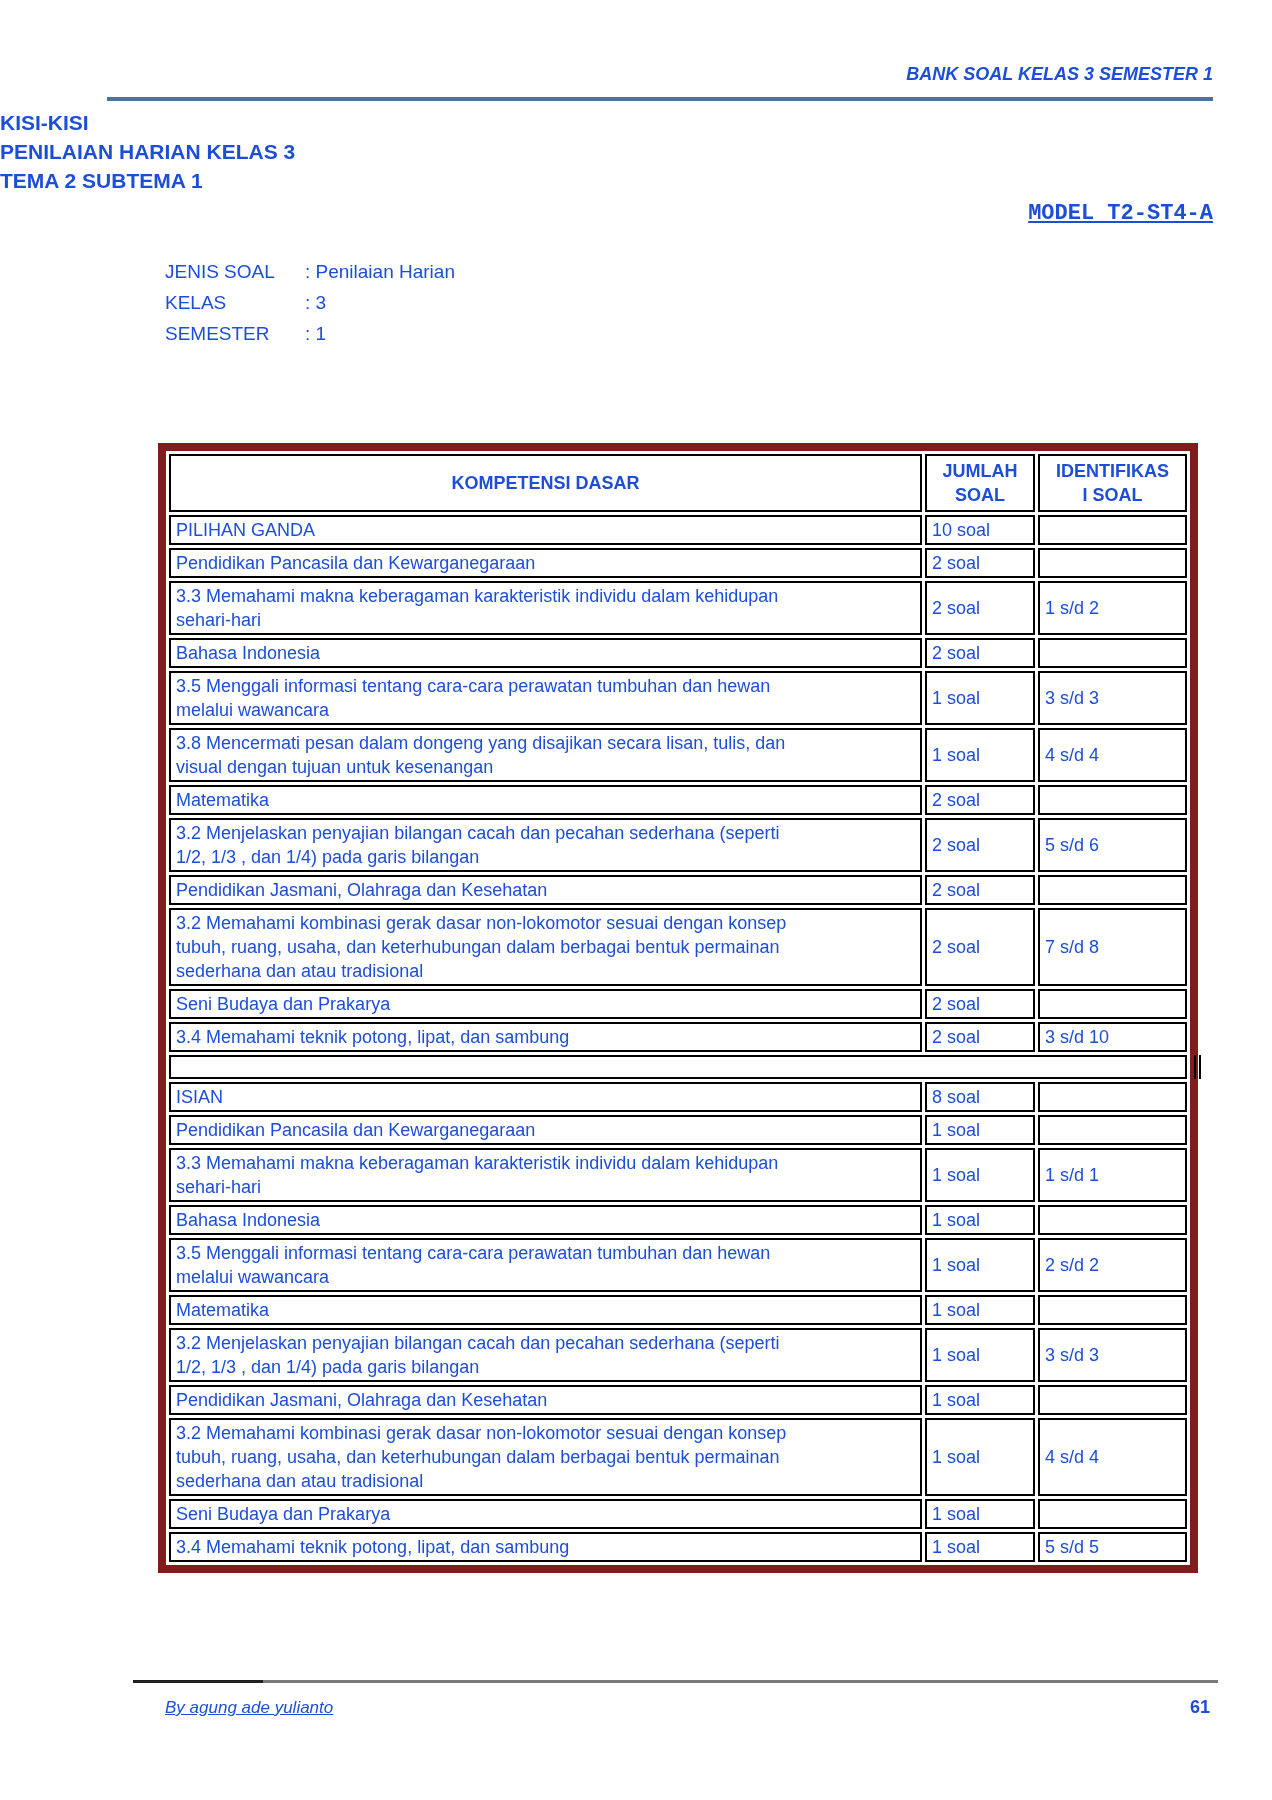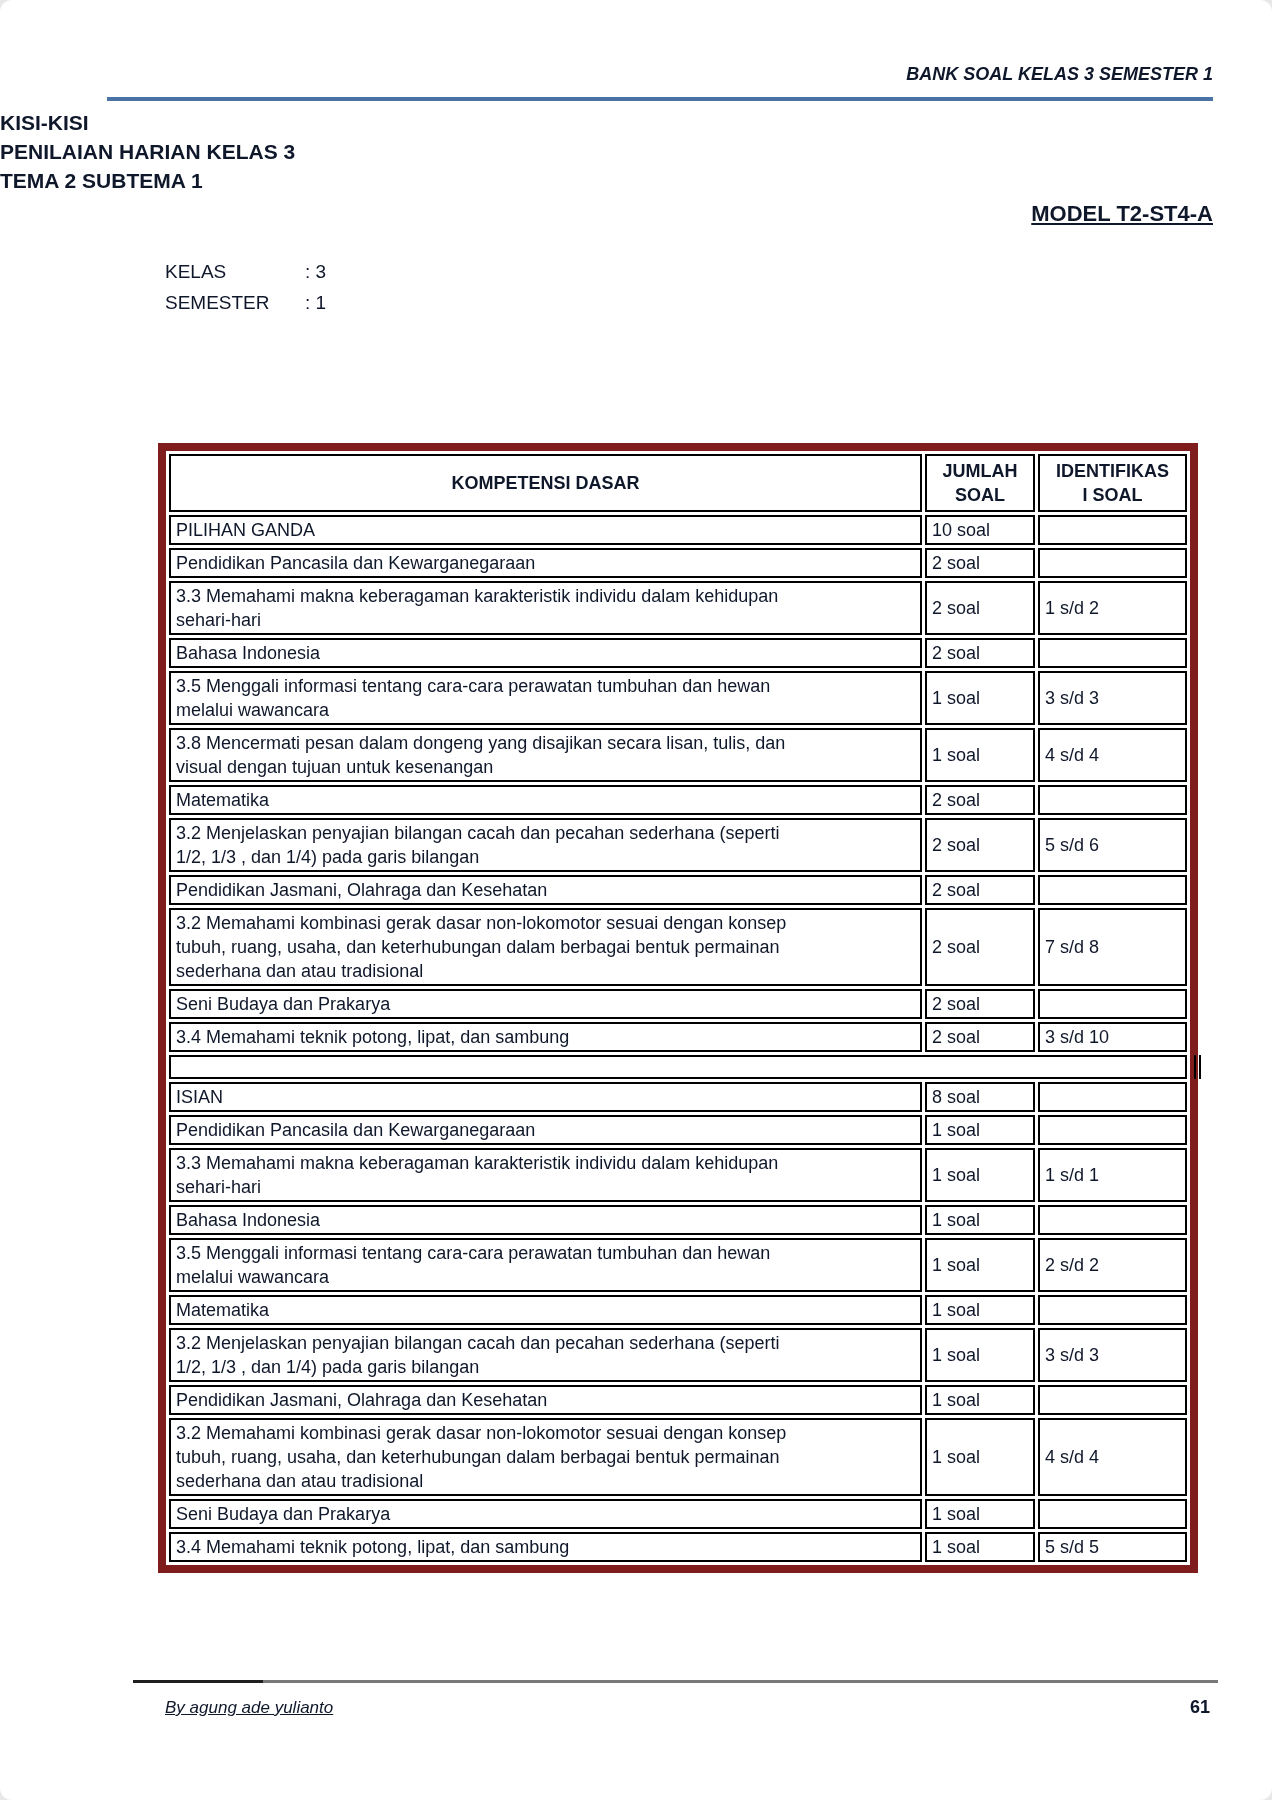--- a/index.html
+++ b/index.html
@@ -1,31 +1,31 @@
 <!DOCTYPE html>
 <html><head>
 <meta charset="utf-8">
 <style>
   html,body{margin:0;padding:0;background:#e8e8e8;}
   .page{
     position:relative;width:1272px;height:1800px;background:#ffffff;
-    font-family:"Liberation Sans",sans-serif;color:#0f172a;overflow:hidden;margin:0 auto;border-radius:12px;
+    font-family:"Liberation Sans",sans-serif;color:#1d4ed8;overflow:hidden;margin:0 auto;
   }
   .running-header{
     position:absolute;top:64px;right:59px;
     font-size:18px;font-weight:bold;font-style:italic;letter-spacing:0px;
   }
   .top-rule{position:absolute;top:97px;left:107px;width:1106px;height:4px;background:#4a72a4;}
   .title-block{
     position:absolute;top:108px;left:0;width:1222px;
     font-weight:bold;font-size:21px;line-height:29px;
   }
   .model-label{
     position:absolute;top:201px;right:59px;
-    font-size:22px;font-weight:bold;text-decoration:underline;
+    font-size:22px;font-weight:bold;text-decoration:underline;font-family:Liberation Mono, monospace;
   }
   .meta{position:absolute;top:256px;left:165px;font-size:19px;line-height:31px;}
   .meta-row{white-space:nowrap;}
   .meta-label{display:inline-block;width:140px;}
   .kisi-table{
     position:absolute;top:443px;left:158px;width:1028px;
     border-collapse:separate;border-spacing:3px;border:8px solid #7f1d1d;
     table-layout:fixed;background:#fff;
   }
   .kisi-table th,.kisi-table td{
@@ -61,20 +61,23 @@
 
   <div class="title-block">
     <div>KISI-KISI</div>
     <div>PENILAIAN HARIAN KELAS 3</div>
     <div>TEMA 2 SUBTEMA 1</div>
   </div>
 
   <div class="model-label">MODEL T2-ST4-A</div>
 
   <div class="meta">
+    <div class="meta-row">
+      <span class="meta-label">JENIS SOAL</span><span>: Penilaian Harian</span>
+    </div>
     <div class="meta-row">
       <span class="meta-label">KELAS</span><span>: 3</span>
     </div>
     <div class="meta-row">
       <span class="meta-label">SEMESTER</span><span>: 1</span>
     </div>
   </div>
 
   <table class="kisi-table">
     <colgroup>

